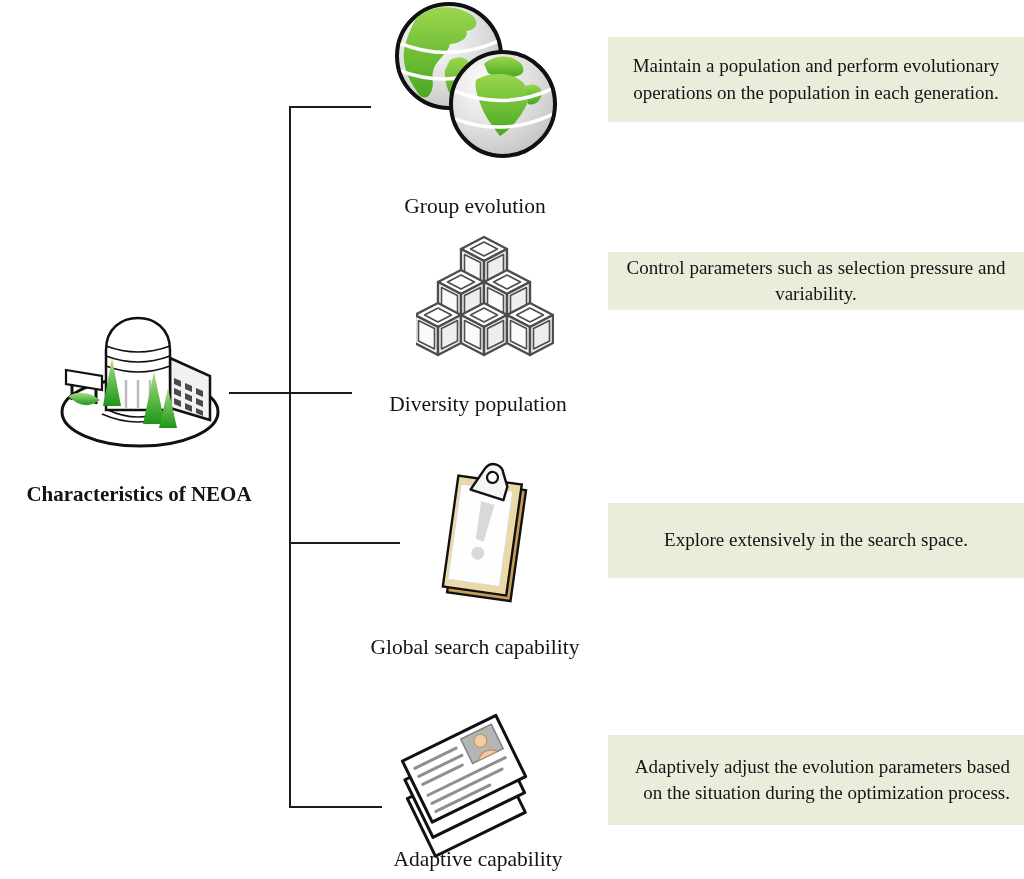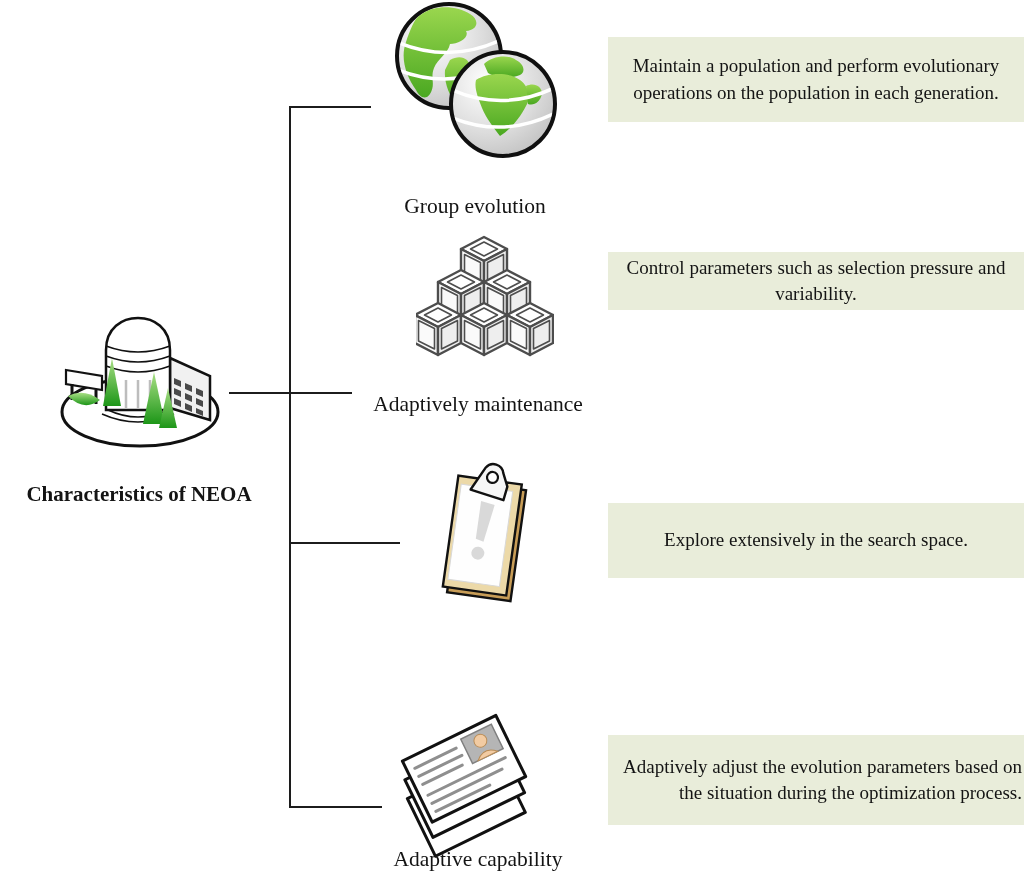--- a/index.html
+++ b/index.html
@@ -22,21 +22,21 @@
   }
   .label{position:absolute;font-size:21.5px;text-align:center;white-space:nowrap;}
   .l1{left:300px;top:179px;width:350px;margin-top:15px;}
   .l2{left:298px;top:392px;width:360px;}
   .l3{left:295px;top:635px;width:360px;}
   .l4{left:298px;top:847px;width:360px;}
   .callout{
     position:absolute;left:608px;width:416px;box-sizing:border-box;
     background:var(--callout-background,#e9edda);
     display:flex;align-items:center;justify-content:center;
-    text-align:center;font-size:19px;line-height:1.38;padding:0 2px;
+    text-align:center;font-size:19px;line-height:1.38;padding:0 14px;
   }
   .c1{top:37px;height:85px;}
   .c2{top:252px;height:58px;}
   .c3{top:503px;height:75px;}
   .c4{top:735px;height:90px;text-align:right;}
 </style>
 </head>
 <body>
 
 <div class="canvas">
@@ -132,36 +132,37 @@
         <polygon points="26.5,25.5 42.5,17.5 42.5,38 26.5,46" fill="none" stroke-width="1.6"></polygon>
       </g>
     </defs>
     <use href="#crate" x="45" y="0"></use>
     <use href="#crate" x="22" y="33"></use>
     <use href="#crate" x="68" y="33"></use>
     <use href="#crate" x="-1" y="66"></use>
     <use href="#crate" x="45" y="66"></use>
     <use href="#crate" x="91" y="66"></use>
   </svg>
-  <div class="label l2">Adaptively maintenance</div>
+  <div class="label l2">Diversity population</div>
   <div class="callout c2">
     <span>Control parameters such as selection pressure and variability.</span>
   </div>
 
   <svg class="icon clipboard" viewBox="0 0 114 154" aria-hidden="true">
     <g transform="rotate(8 57 80)">
       <rect x="27" y="27" width="64" height="112" fill="#c89d57" stroke="#111111" stroke-width="2.4"></rect>
       <rect x="22" y="22" width="64" height="112" fill="#ecd9a8" stroke="#111111" stroke-width="2.4"></rect>
       <rect x="26" y="30" width="52" height="96" fill="#fefefe" stroke="#d8d8d8"></rect>
       <path d="M48,44 L62,46 L56,84 L48,82 Z" fill="#d9d9d9"></path>
       <circle cx="52" cy="96" r="6.5" fill="#d9d9d9"></circle>
       <path d="M36,34 L48,10 a10,10 0 0 1 18,3 L72,26 L70,40 Z" fill="#f6f6f6" stroke="#111111" stroke-width="2.4" stroke-linejoin="round"></path>
       <circle cx="56" cy="19" r="5.5" fill="#ffffff" stroke="#111111" stroke-width="2.2"></circle>
     </g>
   </svg>
+  <div class="label l3">Global search capability</div>
   <div class="callout c3">
     <span>Explore extensively in the search space.</span>
   </div>
 
   <svg class="icon documents" viewBox="0 0 148 128" style="overflow:visible" aria-hidden="true">
     <g transform="rotate(-26 74 64)">
       <rect x="6" y="56" width="100" height="64" fill="#ffffff" stroke="#111111" stroke-width="3" stroke-linejoin="round"></rect>
       <rect x="12" y="38" width="102" height="64" fill="#ffffff" stroke="#111111" stroke-width="3" stroke-linejoin="round"></rect>
       <rect x="18" y="20" width="104" height="68" fill="#ffffff" stroke="#111111" stroke-width="3" stroke-linejoin="round"></rect>
       <rect x="80" y="26" width="34" height="27" fill="#b5b5b5" stroke="#808080" stroke-width="1.5"></rect>

